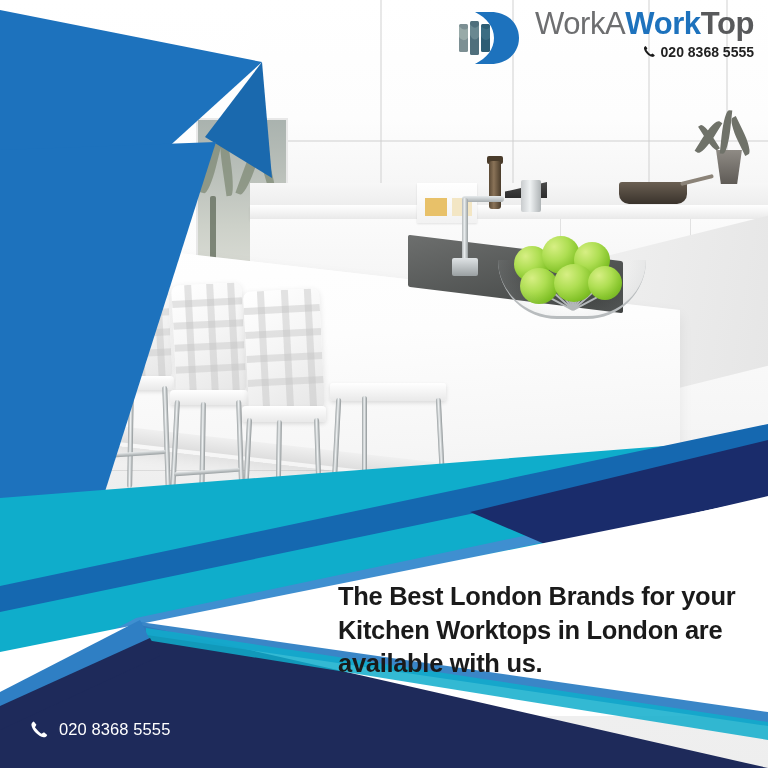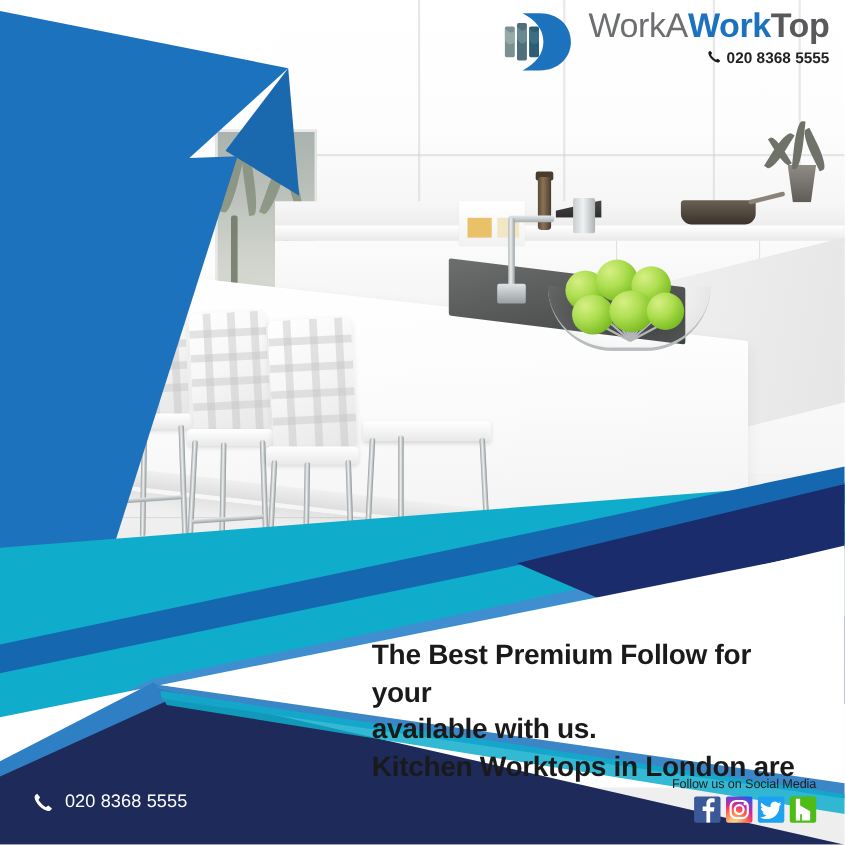--- a/index.html
+++ b/index.html
@@ -303,55 +303,28 @@
       <div class="hdr-phone">
         <svg width="13" height="13" viewBox="0 0 16 16">
           <path d="M3.2 1.3 C2 1.8 1 3 1.2 4.3 C1.8 8.6 7 13.9 11.4 14.6 C12.8 14.8 14 13.8 14.5 12.6 L11.8 10.4 L9.7 11.6 C8.2 10.7 5.1 7.6 4.2 6.1 L5.4 4 Z" fill="#1a1a1a"></path>
         </svg>
         <span>020 8368 5555</span>
       </div>
     </div>
   </div>
 
   <div class="headline">
-    <div>The Best Premium Follow for your</div>
+    <div>The Best London Brands for your</div>
+    <div>Kitchen Worktops in London are</div>
     <div>available with us.</div>
-    <div>Kitchen Worktops in London are</div>
   </div>
 
   <div class="footer-contact">
     <div class="fc-item">
       <svg width="19" height="19" viewBox="0 0 16 16">
         <path d="M3.2 1.3 C2 1.8 1 3 1.2 4.3 C1.8 8.6 7 13.9 11.4 14.6 C12.8 14.8 14 13.8 14.5 12.6 L11.8 10.4 L9.7 11.6 C8.2 10.7 5.1 7.6 4.2 6.1 L5.4 4 Z" fill="#ffffff"></path>
       </svg>
       <span>020 8368 5555</span>
     </div>
   </div>
 
-  <div class="social-wrap">
-    <div class="social-title">Follow us on Social Media</div>
-    <div class="social-icons">
-      <a class="sicon s-fb">
-        <svg width="24" height="24" viewBox="0 0 24 24">
-          <path d="M14.6 24V13.8h3.4l.5-4h-3.9V7.3c0-1.1.3-1.9 2-1.9h2.1V1.8C18.4 1.7 17.2 1.6 15.9 1.6c-2.8 0-4.7 1.7-4.7 4.9v2.7H7.8v4h3.4V24z" fill="#ffffff"></path>
-        </svg>
-      </a>
-      <a class="sicon s-ig">
-        <svg width="24" height="24" viewBox="0 0 24 24">
-          <rect x="4.2" y="4.2" width="15.6" height="15.6" rx="5" fill="none" stroke="#ffffff" stroke-width="2"></rect>
-          <circle cx="12" cy="12" r="4" fill="none" stroke="#ffffff" stroke-width="2"></circle>
-          <circle cx="17.2" cy="6.9" r="1.25" fill="#ffffff"></circle>
-        </svg>
-      </a>
-      <a class="sicon s-tw">
-        <svg width="24" height="24" viewBox="0 0 24 24">
-          <path d="M21.5 6.6c-.7.3-1.5.55-2.3.65.83-.5 1.46-1.28 1.76-2.22-.78.46-1.64.8-2.55.98a4 4 0 0 0-6.84 3.66A11.4 11.4 0 0 1 3.3 5.5a4 4 0 0 0 1.24 5.35c-.65-.02-1.26-.2-1.8-.5v.05a4 4 0 0 0 3.2 3.93c-.57.16-1.17.18-1.75.07a4.01 4.01 0 0 0 3.74 2.78A8.05 8.05 0 0 1 2 18.85a11.35 11.35 0 0 0 6.16 1.8c7.4 0 11.44-6.13 11.44-11.44l-.01-.52a8.1 8.1 0 0 0 1.91-2.08z" fill="#ffffff"></path>
-        </svg>
-      </a>
-      <a class="sicon s-hz">
-        <svg width="24" height="24" viewBox="0 0 24 24">
-          <path d="M5.5 2.2h3.9v6.1l9.1 5.3v8.2h-7.5v-5.6H9.4v5.6H5.5z" fill="#ffffff"></path>
-        </svg>
-      </a>
-    </div>
-  </div>
 
 </div>
 
 </body></html>

